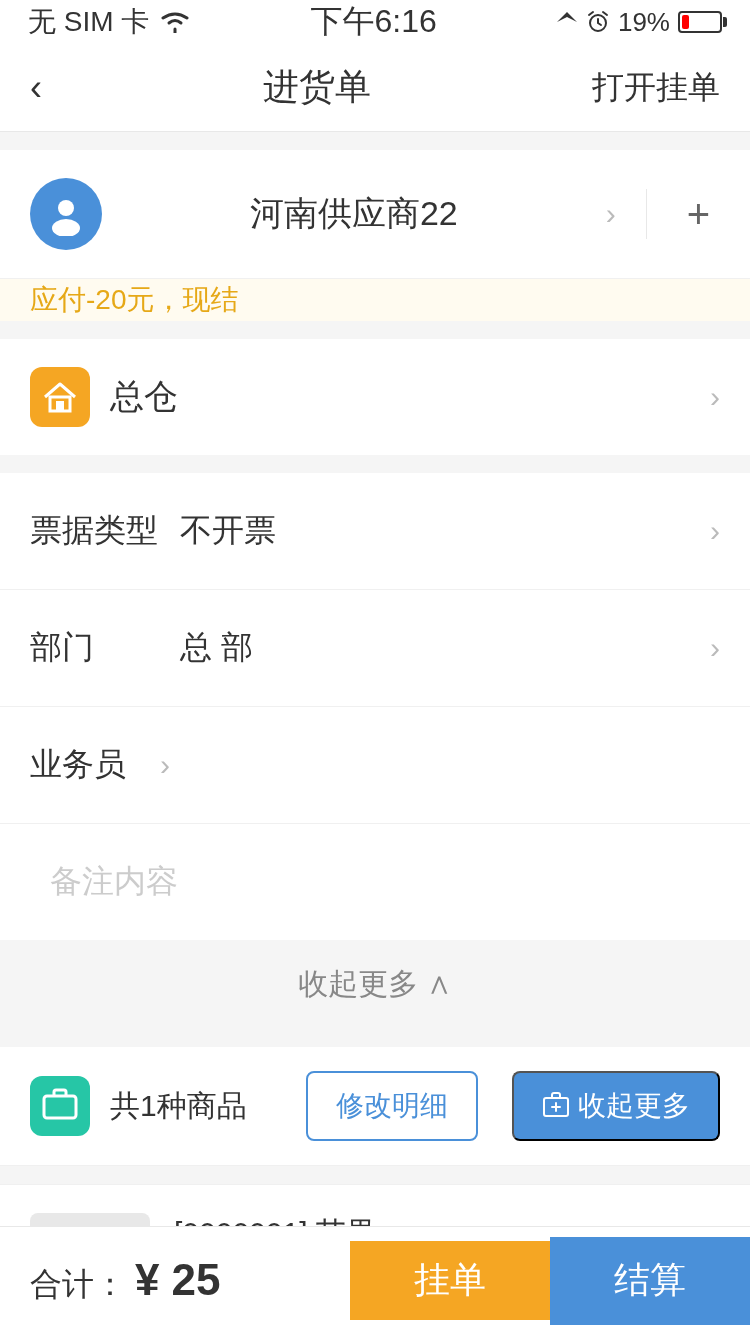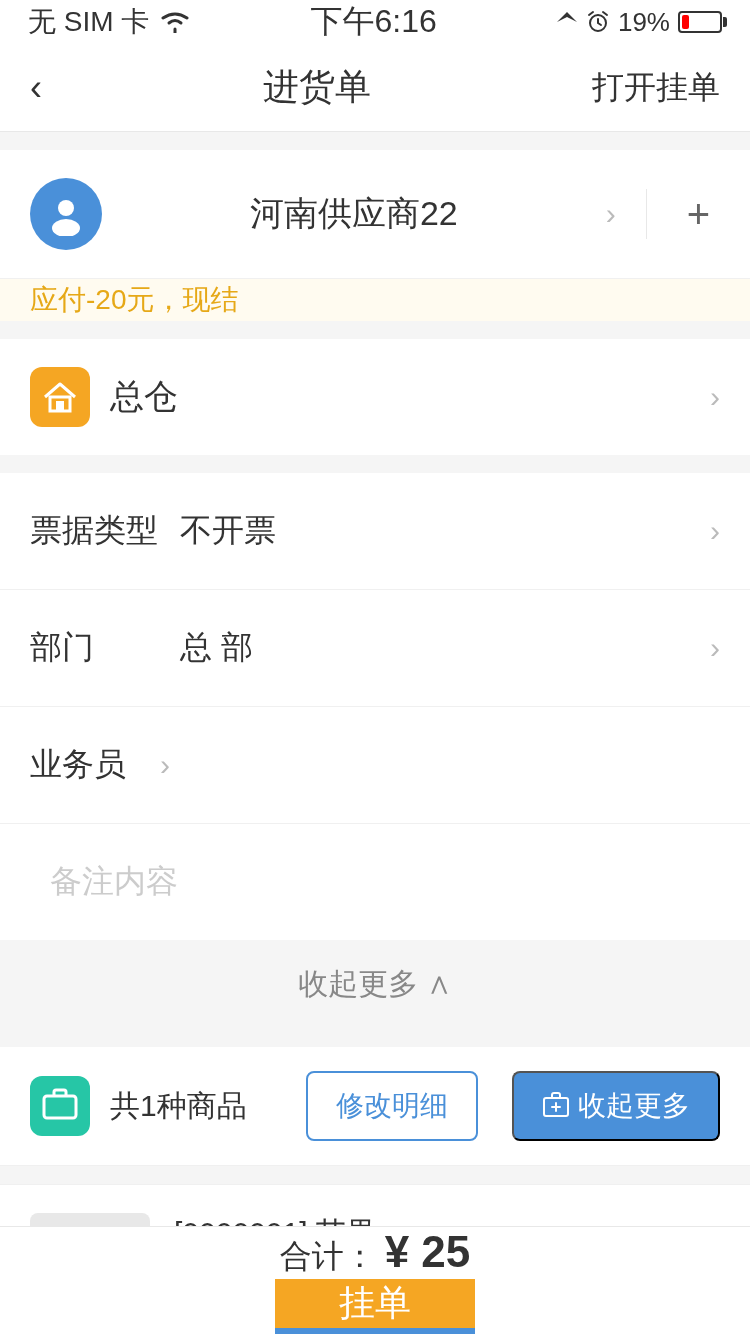--- a/index.html
+++ b/index.html
@@ -230,21 +230,20 @@
     .bottom-bar {
       position: fixed;
       bottom: 0;
       left: 0;
       width: 750px;
       height: 108px;
       display: flex;
       align-items: center;
       background: #fff;
       border-top: 1px solid #e8e8e8;
-      flex-direction: column;
     }
     .total-section {
       flex: 1;
       padding: 0 30px;
     }
     .total-amount { font-size: 44px; font-weight: bold; color: #333; }
     .total-count { font-size: 24px; color: #999; margin-top: 4px; }
     .btn-suspend {
       width: 200px;
       height: 79px;

